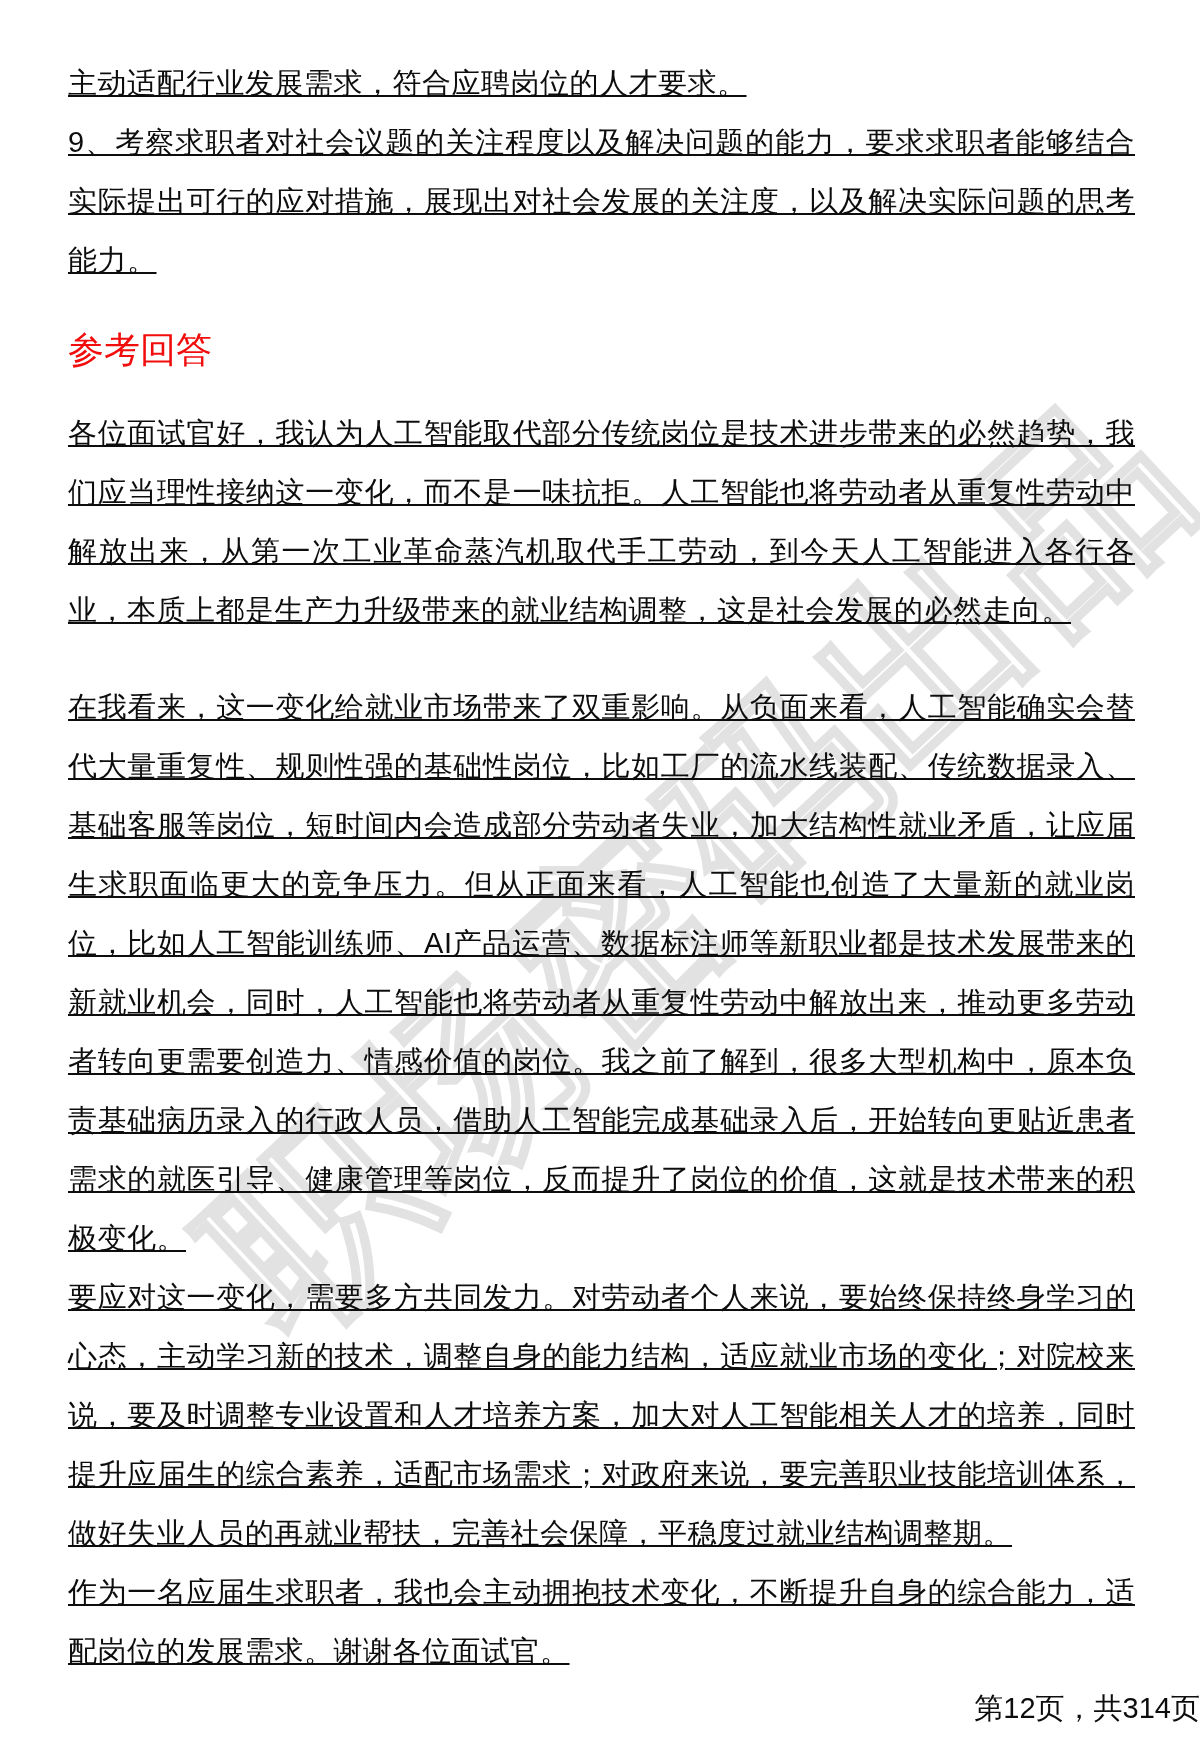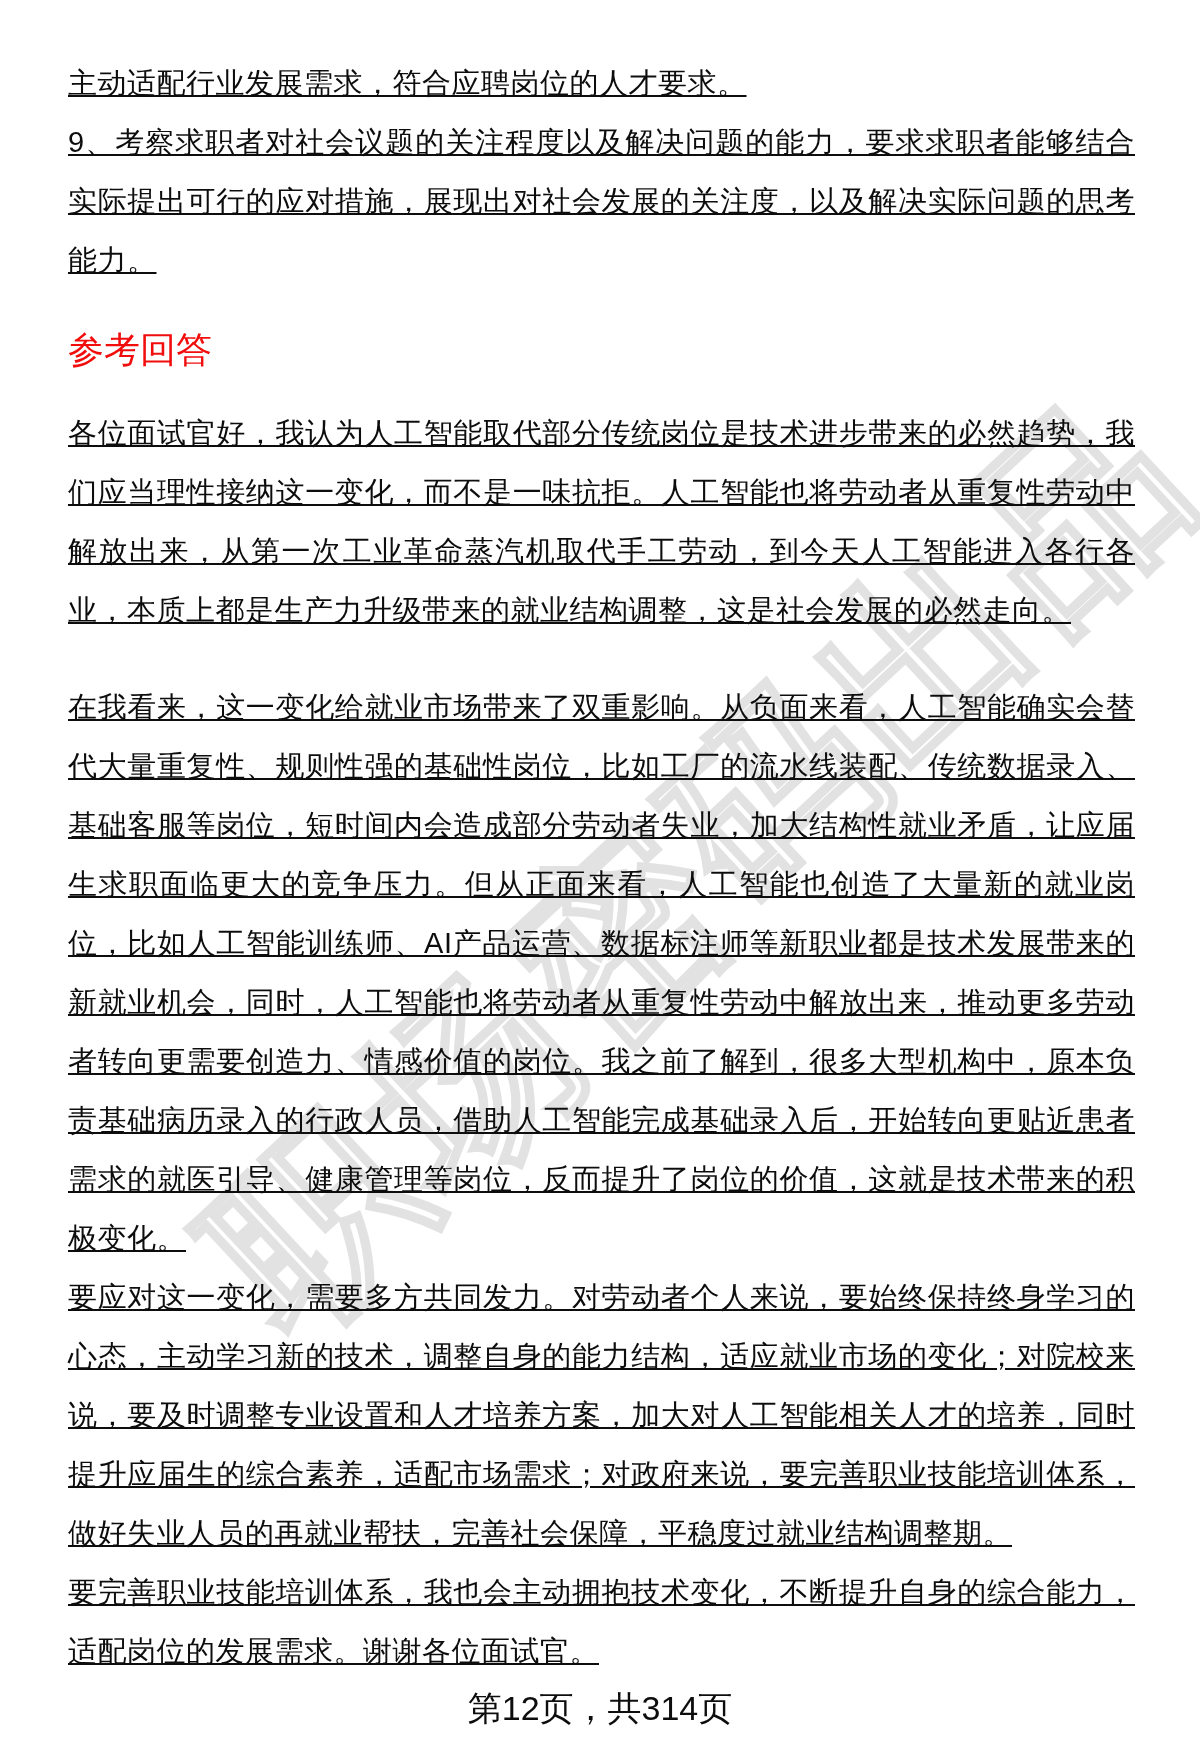--- a/index.html
+++ b/index.html
@@ -54,22 +54,22 @@
     color: #f20d0d;
   }
   .answer-p1 { margin-top: 25px; }
   .answer-p2 { margin-top: 38px; }
   .page-footer {
     position: absolute;
     left: 0;
     right: 0;
     bottom: 17px;
     z-index: 1;
-    text-align: center;
-    font-size: 34px;
+    text-align: right;
+    font-size: 29px;
     line-height: 59px;
     color: #0d0d0d;
   }
 </style>
 </head>
 <body>
 
 <div class="page">
 
   <div class="watermark" style="-webkit-text-stroke: 3px rgb(226, 226, 226);">职场密码出品</div>
@@ -81,19 +81,19 @@
     <p class="body-text">9、考察求职者对社会议题的关注程度以及解决问题的能力，要求求职者能够结合实际提出可行的应对措施，展现出对社会发展的关注度，以及解决实际问题的思考能力。</p>
 
     <h2 class="answer-heading" style="color: rgb(242, 13, 13);">参考回答</h2>
 
     <p class="body-text answer-p1">各位面试官好，我认为人工智能取代部分传统岗位是技术进步带来的必然趋势，我们应当理性接纳这一变化，而不是一味抗拒。人工智能也将劳动者从重复性劳动中解放出来，从第一次工业革命蒸汽机取代手工劳动，到今天人工智能进入各行各业，本质上都是生产力升级带来的就业结构调整，这是社会发展的必然走向。</p>
 
     <p class="body-text answer-p2">在我看来，这一变化给就业市场带来了双重影响。从负面来看，人工智能确实会替代大量重复性、规则性强的基础性岗位，比如工厂的流水线装配、传统数据录入、基础客服等岗位，短时间内会造成部分劳动者失业，加大结构性就业矛盾，让应届生求职面临更大的竞争压力。但从正面来看，人工智能也创造了大量新的就业岗位，比如人工智能训练师、AI产品运营、数据标注师等新职业都是技术发展带来的新就业机会，同时，人工智能也将劳动者从重复性劳动中解放出来，推动更多劳动者转向更需要创造力、情感价值的岗位。我之前了解到，很多大型机构中，原本负责基础病历录入的行政人员，借助人工智能完成基础录入后，开始转向更贴近患者需求的就医引导、健康管理等岗位，反而提升了岗位的价值，这就是技术带来的积极变化。</p>
 
     <p class="body-text">要应对这一变化，需要多方共同发力。对劳动者个人来说，要始终保持终身学习的心态，主动学习新的技术，调整自身的能力结构，适应就业市场的变化；对院校来说，要及时调整专业设置和人才培养方案，加大对人工智能相关人才的培养，同时提升应届生的综合素养，适配市场需求；对政府来说，要完善职业技能培训体系，做好失业人员的再就业帮扶，完善社会保障，平稳度过就业结构调整期。</p>
 
-    <p class="body-text">要完善职业技能培训体系，我也会主动拥抱技术变化，不断提升自身的综合能力，适配岗位的发展需求。谢谢各位面试官。</p>
+    <p class="body-text">作为一名应届生求职者，我也会主动拥抱技术变化，不断提升自身的综合能力，适配岗位的发展需求。谢谢各位面试官。</p>
 
   </main>
 
   <footer class="page-footer">第12页，共314页</footer>
 
 </div>
 
 </body></html>

